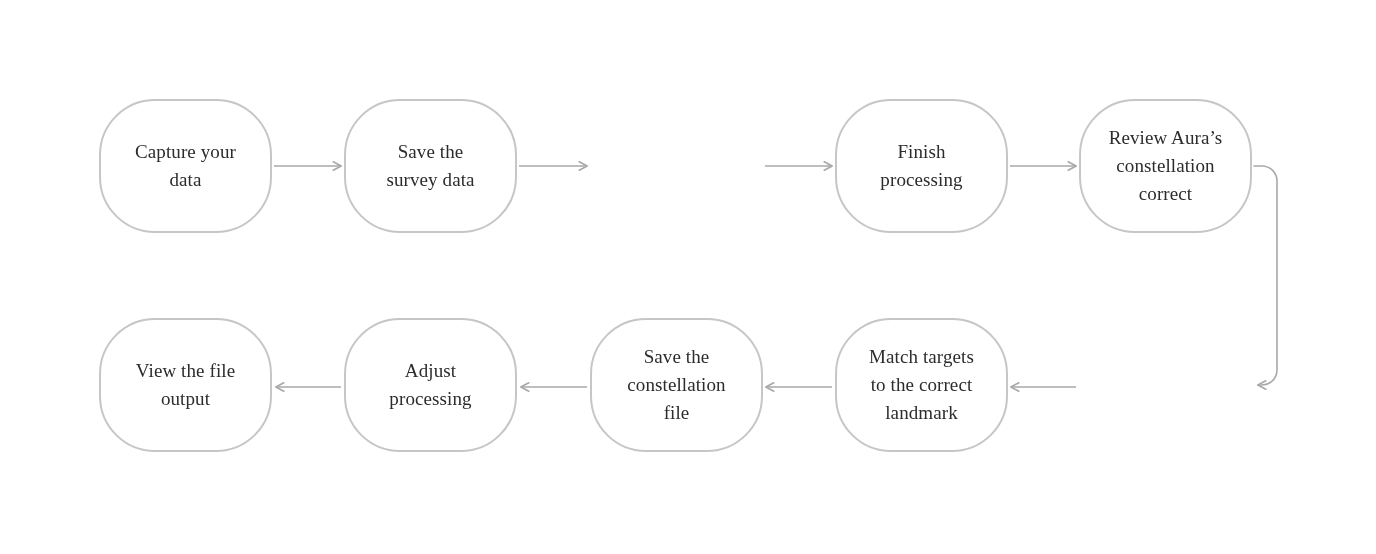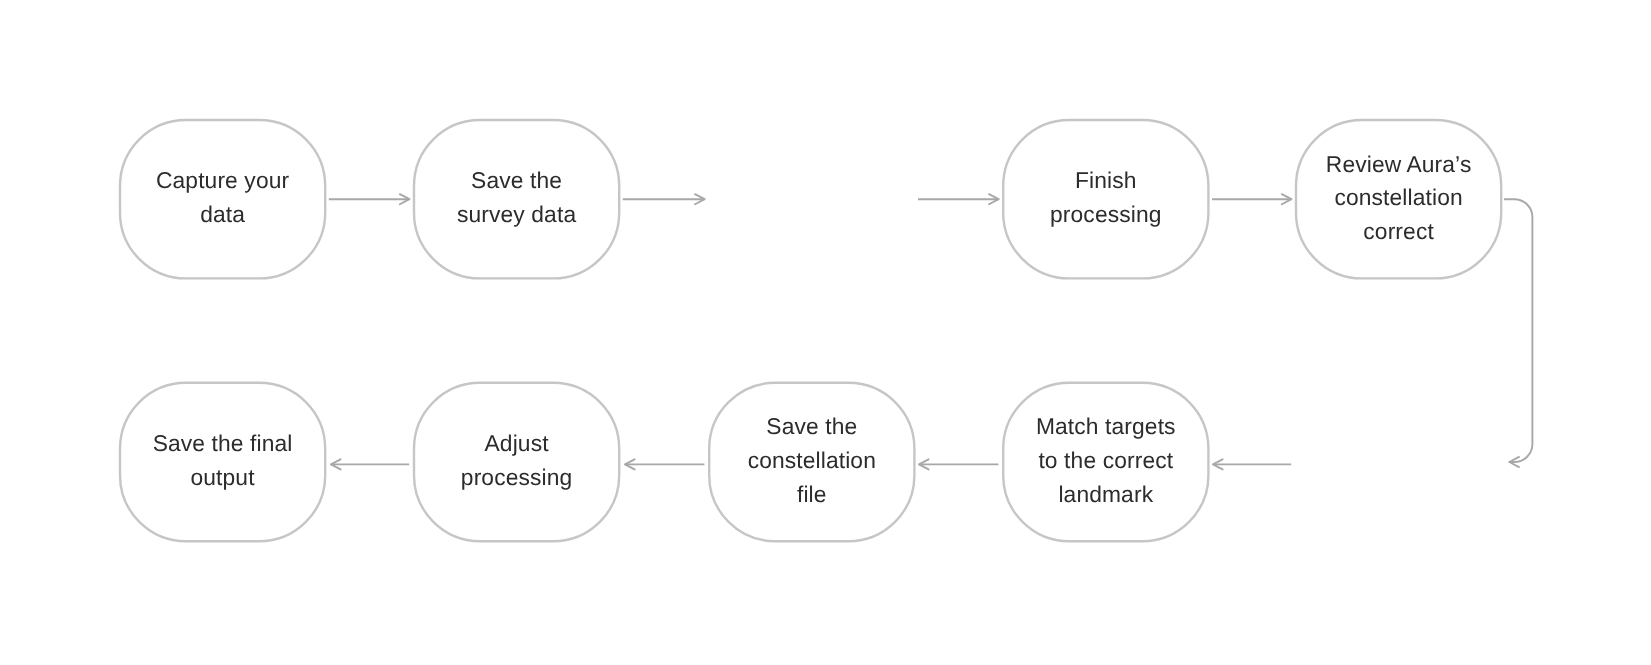--- a/index.html
+++ b/index.html
@@ -10,20 +10,21 @@
   }
   body {
     font-family: "Liberation Sans", "DejaVu Sans", sans-serif;
   }
   #canvas {
     position: relative;
     width: 1376px;
     height: 554px;
     background: #ffffff;
     overflow: hidden;
+    font-family: Liberation Serif, serif;
   }
   #edge-layer {
     position: absolute;
     left: 0;
     top: 0;
     width: 1376px;
     height: 554px;
     pointer-events: none;
   }
   .node {
@@ -113,21 +114,21 @@
     <span class="node-label">Finish
 processing</span>
   </div>
   <div class="node row-top col-5">
     <span class="node-label">Review Aura’s
 constellation
 correct</span>
   </div>
 
   <div class="node row-bot col-1">
-    <span class="node-label">Save the final
+    <span class="node-label">View the file
 output</span>
   </div>
   <div class="node row-bot col-2">
     <span class="node-label">Adjust
 processing</span>
   </div>
   <div class="node row-bot col-3">
     <span class="node-label">Save the
 constellation
 file</span>

